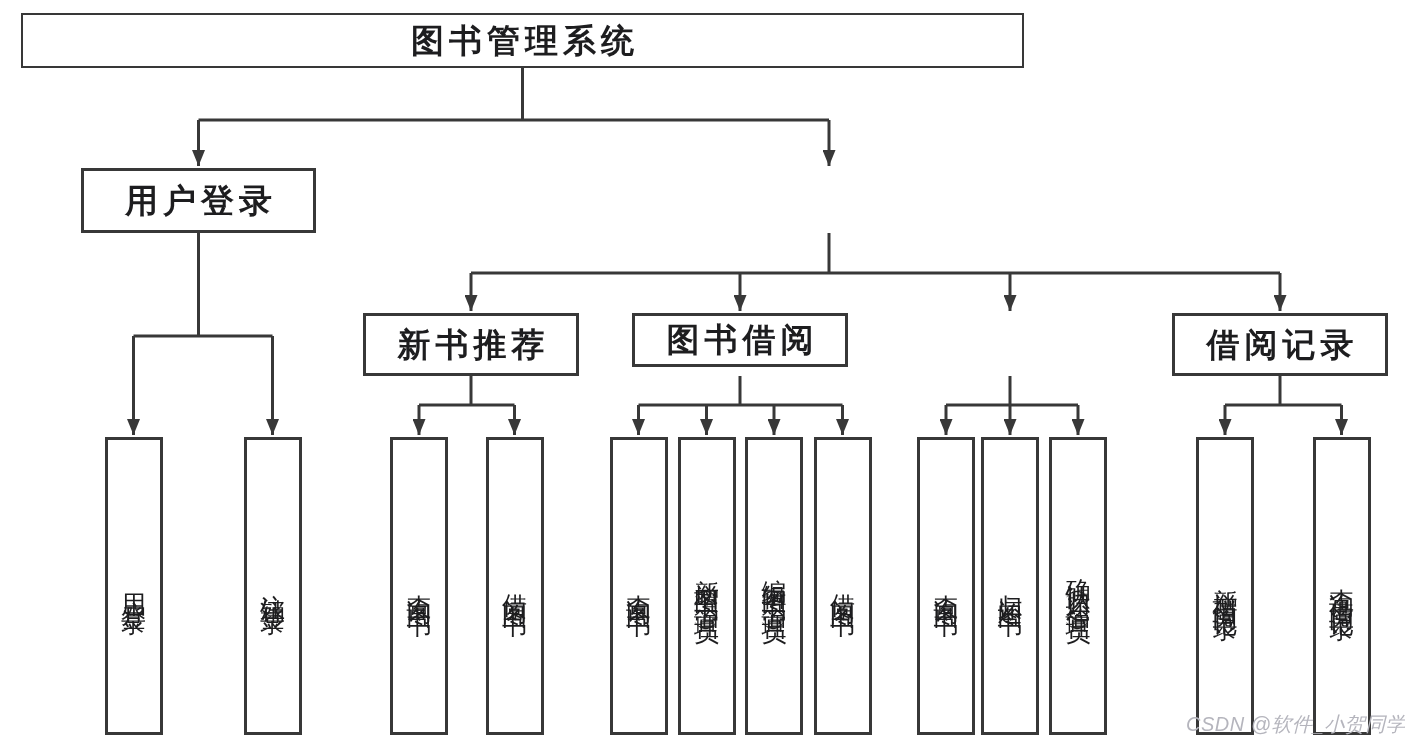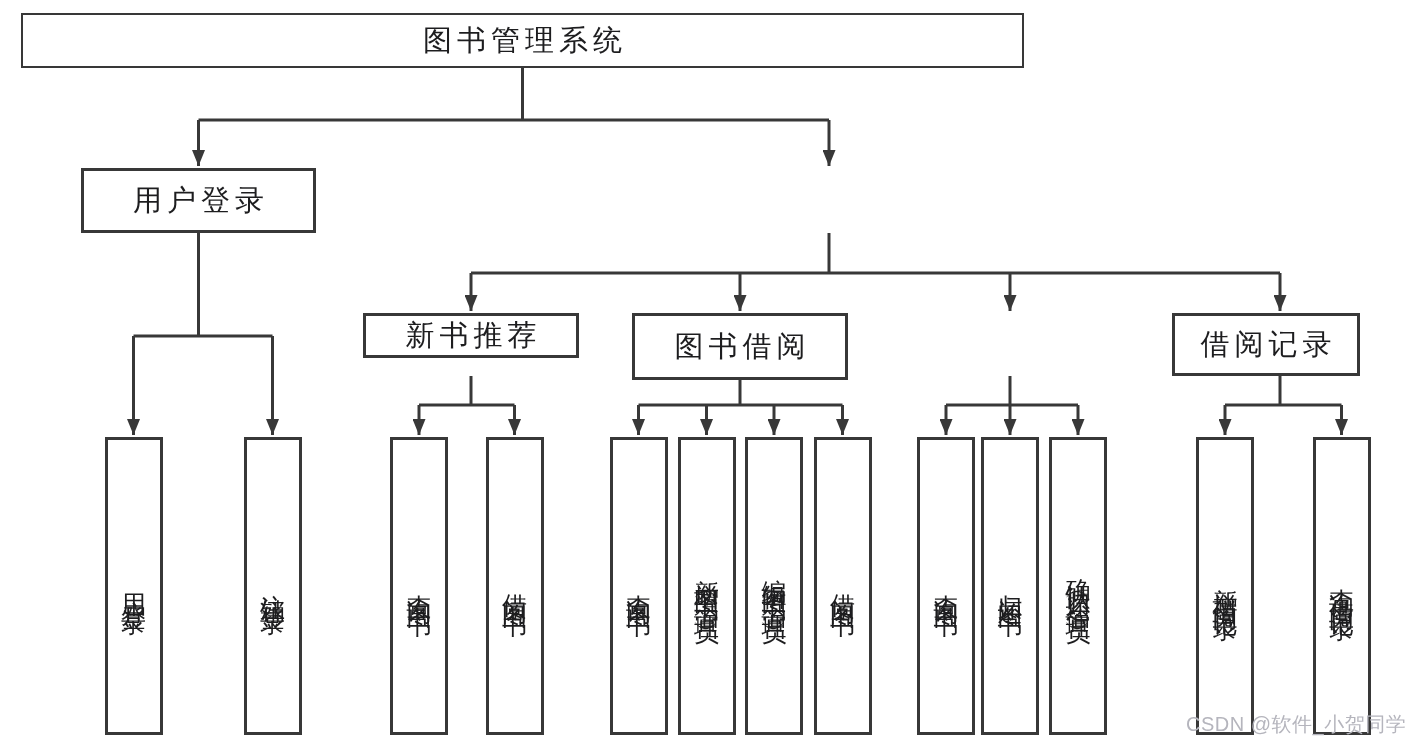--- a/index.html
+++ b/index.html
@@ -21,43 +21,45 @@
     box-sizing: border-box;
     border: 3px solid #383838;
     background: #ffffff;
     display: flex;
     align-items: center;
     justify-content: center;
     color: #1d1d1f;
   }
   .box.root  { border-width: 2.5px; }
   .lbl {
-    font-size: 29px;
+    font-size: 33px;
     letter-spacing: 5px;
     text-indent: 5px;
     white-space: nowrap;
     line-height: 1.2;
+    font-weight: bold;
   }
   .vlbl {
     writing-mode: vertical-rl;
     text-orientation: mixed;
     font-size: 25px;
     letter-spacing: 6px;
     line-height: 1;
     white-space: nowrap;
   }
   .watermark {
     position: absolute;
     left: 1186px;
     top: 711px;
     font-size: 20px;
     letter-spacing: 0.5px;
     color: #b5b5bd;
     white-space: nowrap;
     z-index: 5;
+    font-style: italic;
   }
 </style>
 </head>
 <body>
 
 <div id="canvas">
 
   <svg id="connectors" width="1405" height="747" viewBox="0 0 1405 747" xmlns="http://www.w3.org/2000/svg">
     <defs>
       <marker id="ah" viewBox="0 0 16 13" refX="16" refY="6.5" markerWidth="16" markerHeight="13" markerUnits="userSpaceOnUse" orient="auto">
@@ -123,27 +125,27 @@
   </svg>
 
   <div class="box root" style="left:21px;top:13px;width:1003px;height:55px">
     <span class="lbl">图书管理系统</span>
   </div>
 
   <div class="box" style="left:81px;top:168px;width:235px;height:65px">
     <span class="lbl">用户登录</span>
   </div>
 
-  <div class="box" style="left:363px;top:313px;width:216px;height:45px">
+  <div class="box" style="left:363px;top:313px;width:216px;height:63px">
     <span class="lbl">新书推荐</span>
   </div>
-  <div class="box" style="left:632px;top:313px;width:216px;height:67px">
+  <div class="box" style="left:632px;top:313px;width:216px;height:54px">
     <span class="lbl">图书借阅</span>
   </div>
-  <div class="box" style="left:1172px;top:313px;width:188px;height:63px">
+  <div class="box" style="left:1172px;top:313px;width:216px;height:63px">
     <span class="lbl">借阅记录</span>
   </div>
 
   <div class="box" style="left:104.5px;top:437px;width:58px;height:298px">
     <span class="vlbl">用户登录</span>
   </div>
   <div class="box" style="left:243.5px;top:437px;width:58px;height:298px">
     <span class="vlbl">注销登录</span>
   </div>
 

